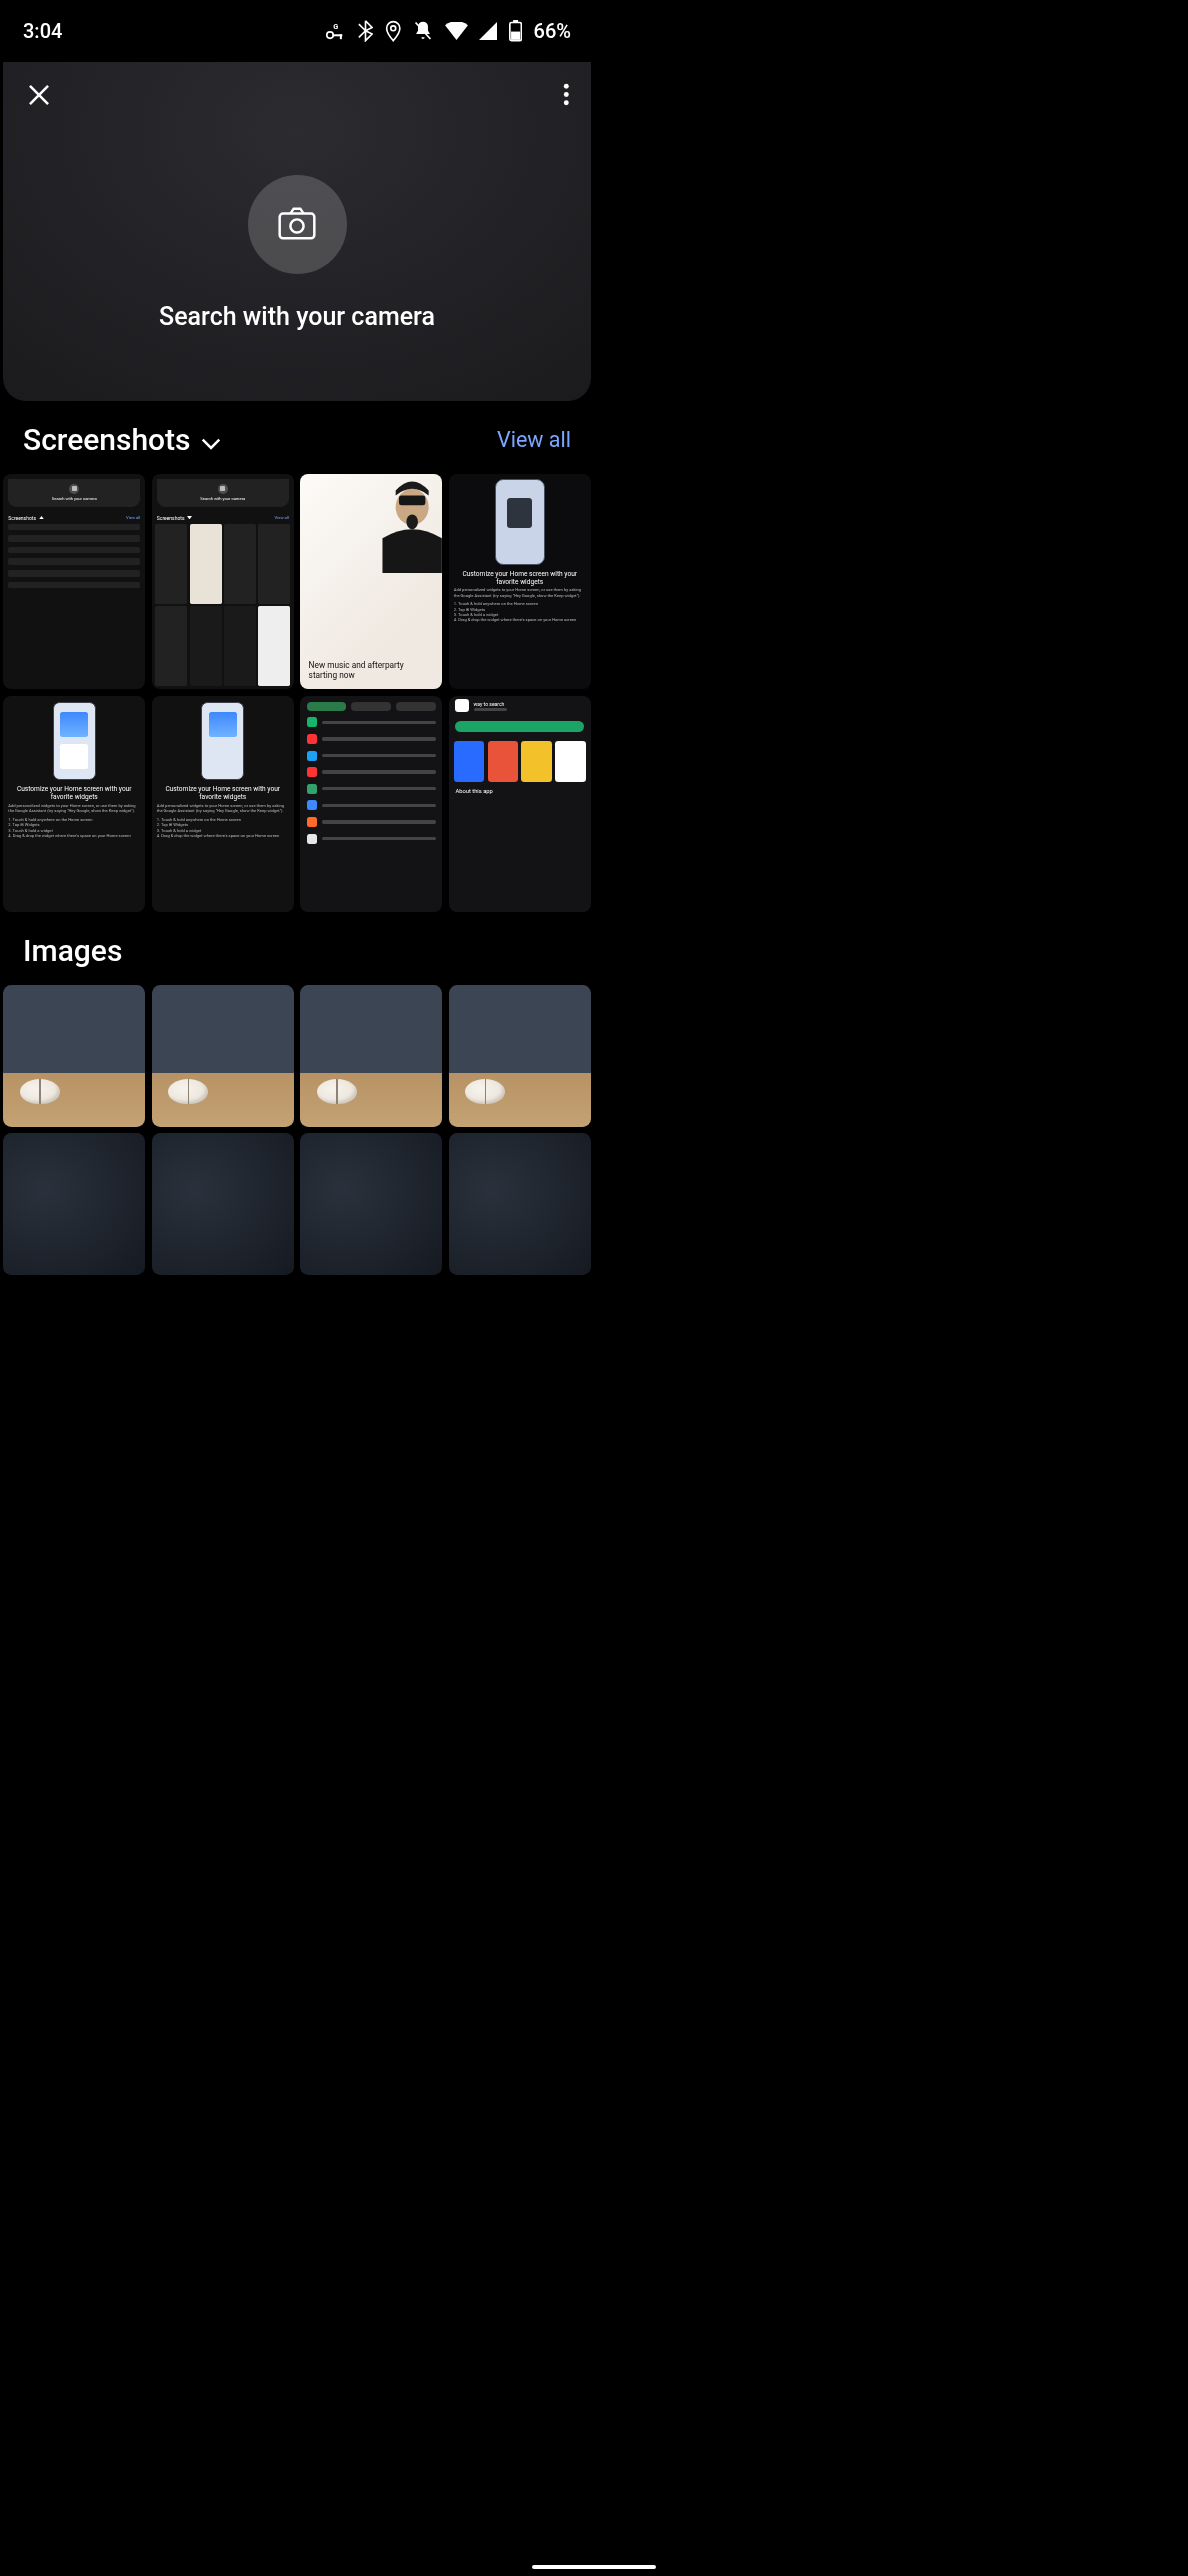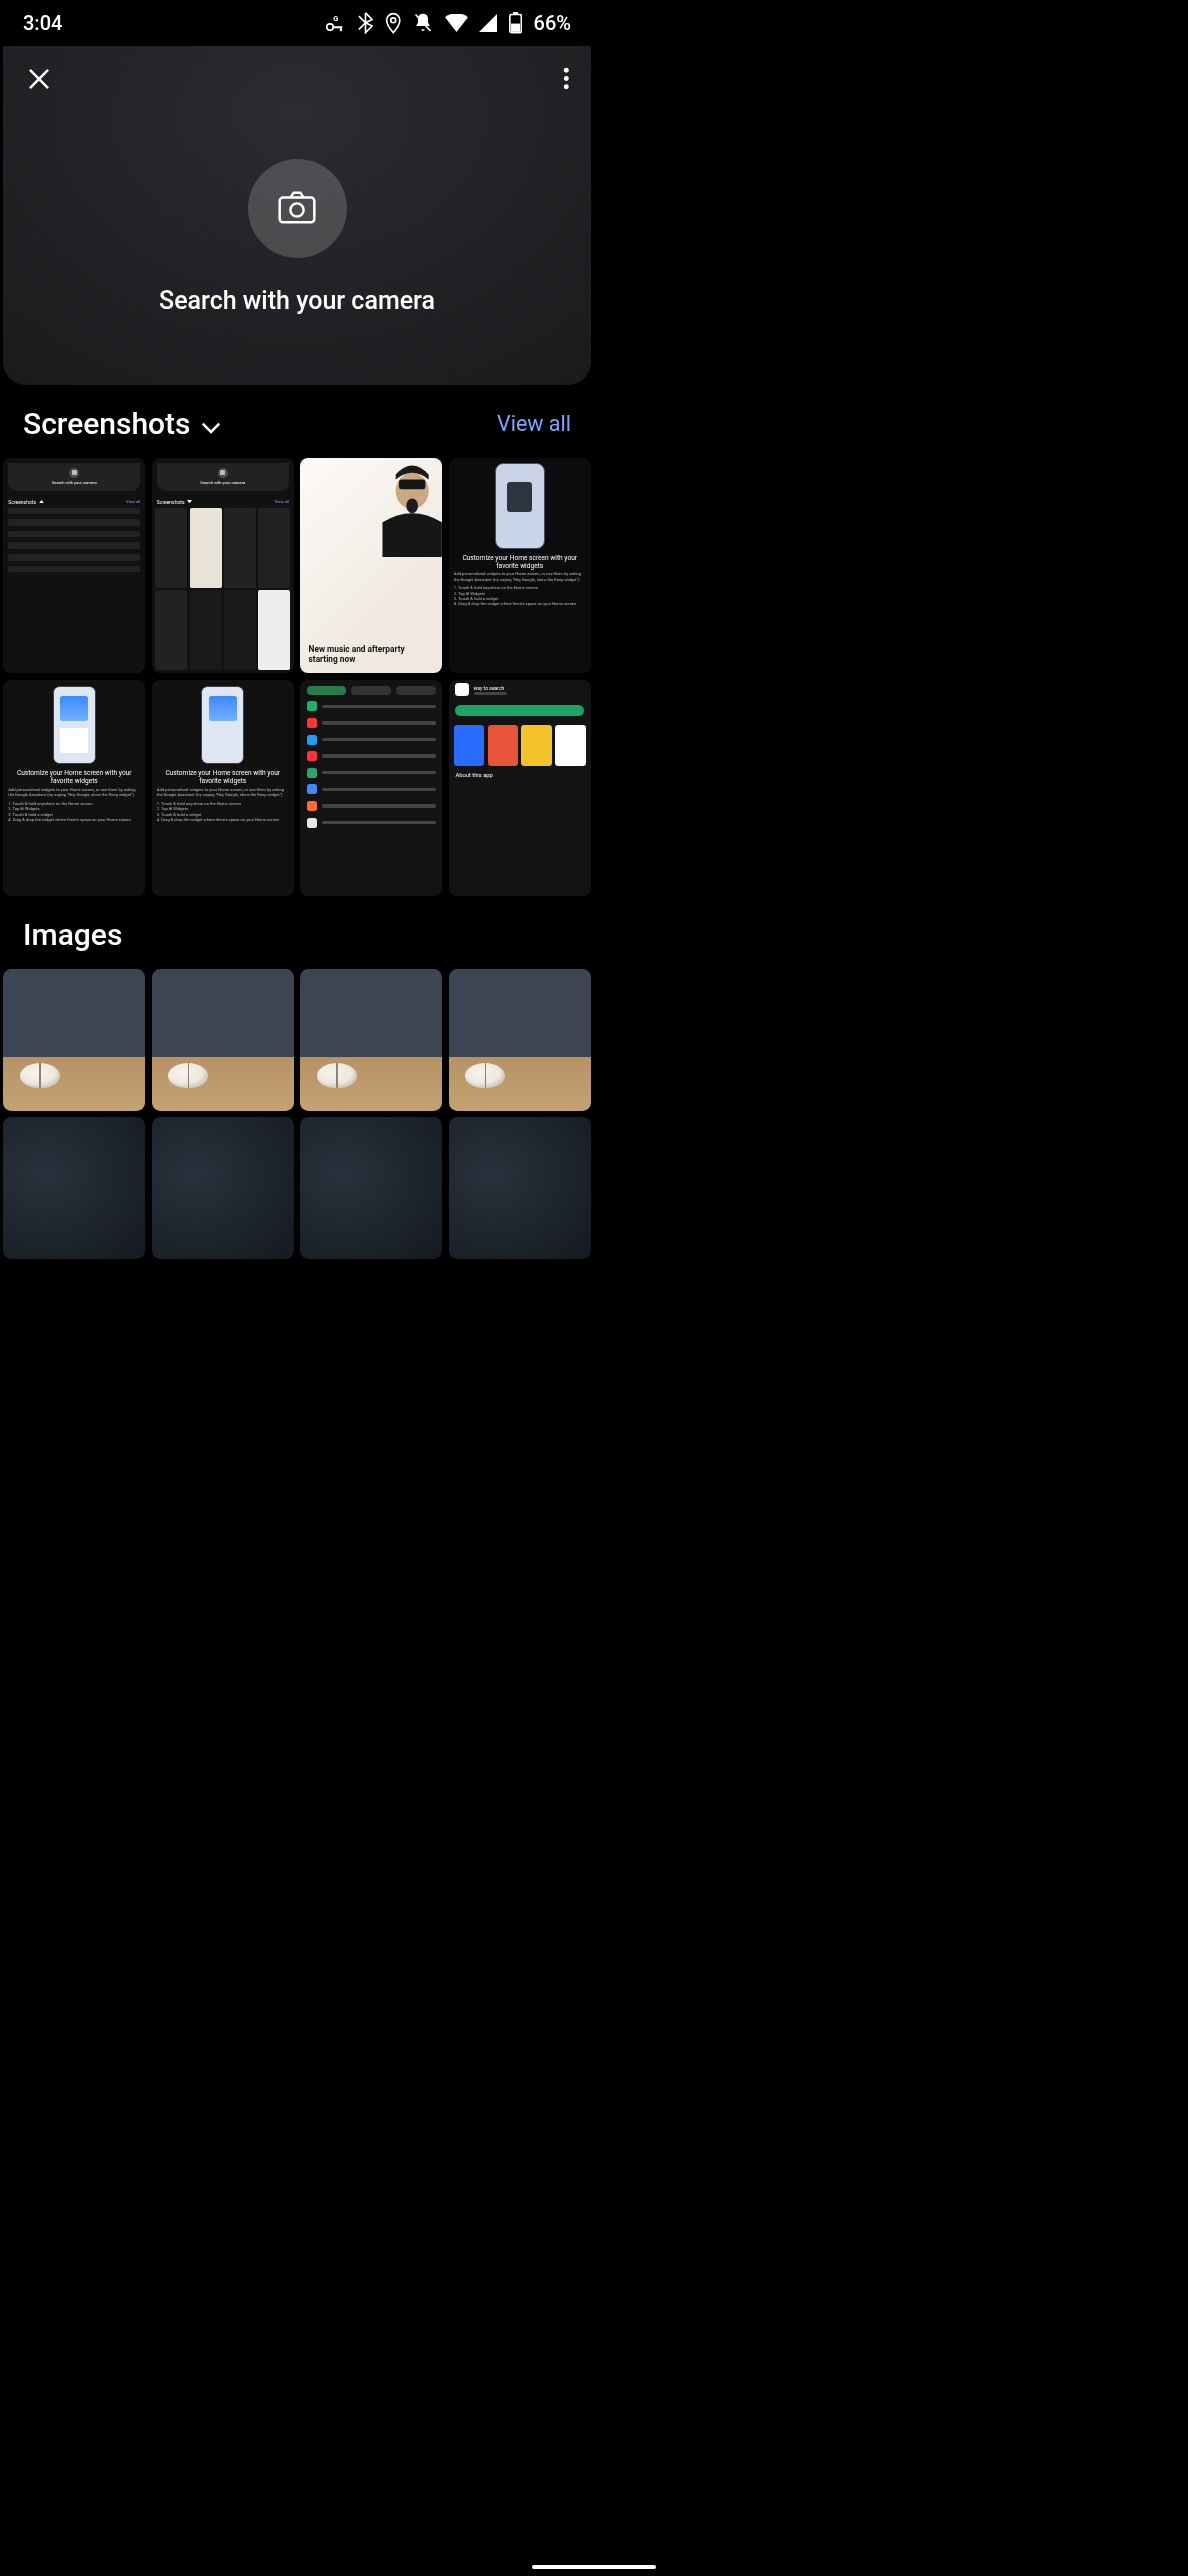--- a/index.html
+++ b/index.html
@@ -8,21 +8,21 @@
     height: 1288px;
     background: #000;
     color: #fff;
     font-family: Roboto, "Helvetica Neue", Arial, sans-serif;
     overflow: hidden;
   }
   body { transform-origin: top left; }
 
   
   .status-bar {
-    height: 46px;
+    height: 62px;
     display: flex;
     align-items: center;
     justify-content: space-between;
     padding: 0 23px;
     font-size: 20px;
     font-weight: 500;
   }
   .status-right { display: flex; align-items: center; gap: 11.6px; }
   .status-right svg { display: block; }
 
@@ -137,21 +137,21 @@
   }
   .ss-person .portrait {
     flex: 1;
     display: flex;
     align-items: flex-start;
     justify-content: flex-end;
   }
   .ss-person .txt {
     color: #111;
     font-size: 8.3px;
-    font-weight: 700;
+    font-weight: 400;
     padding: 6.6px 8.3px 8.3px 8.3px;
     line-height: 1.2;
   }
 
   .ss-widgets { background:#111; }
   .ss-widgets .phone {
     margin: 6.6px auto 0 auto;
     width: 43px; height: 78px;
     background: #dfe6f3;
     border-radius: 6.6px;

